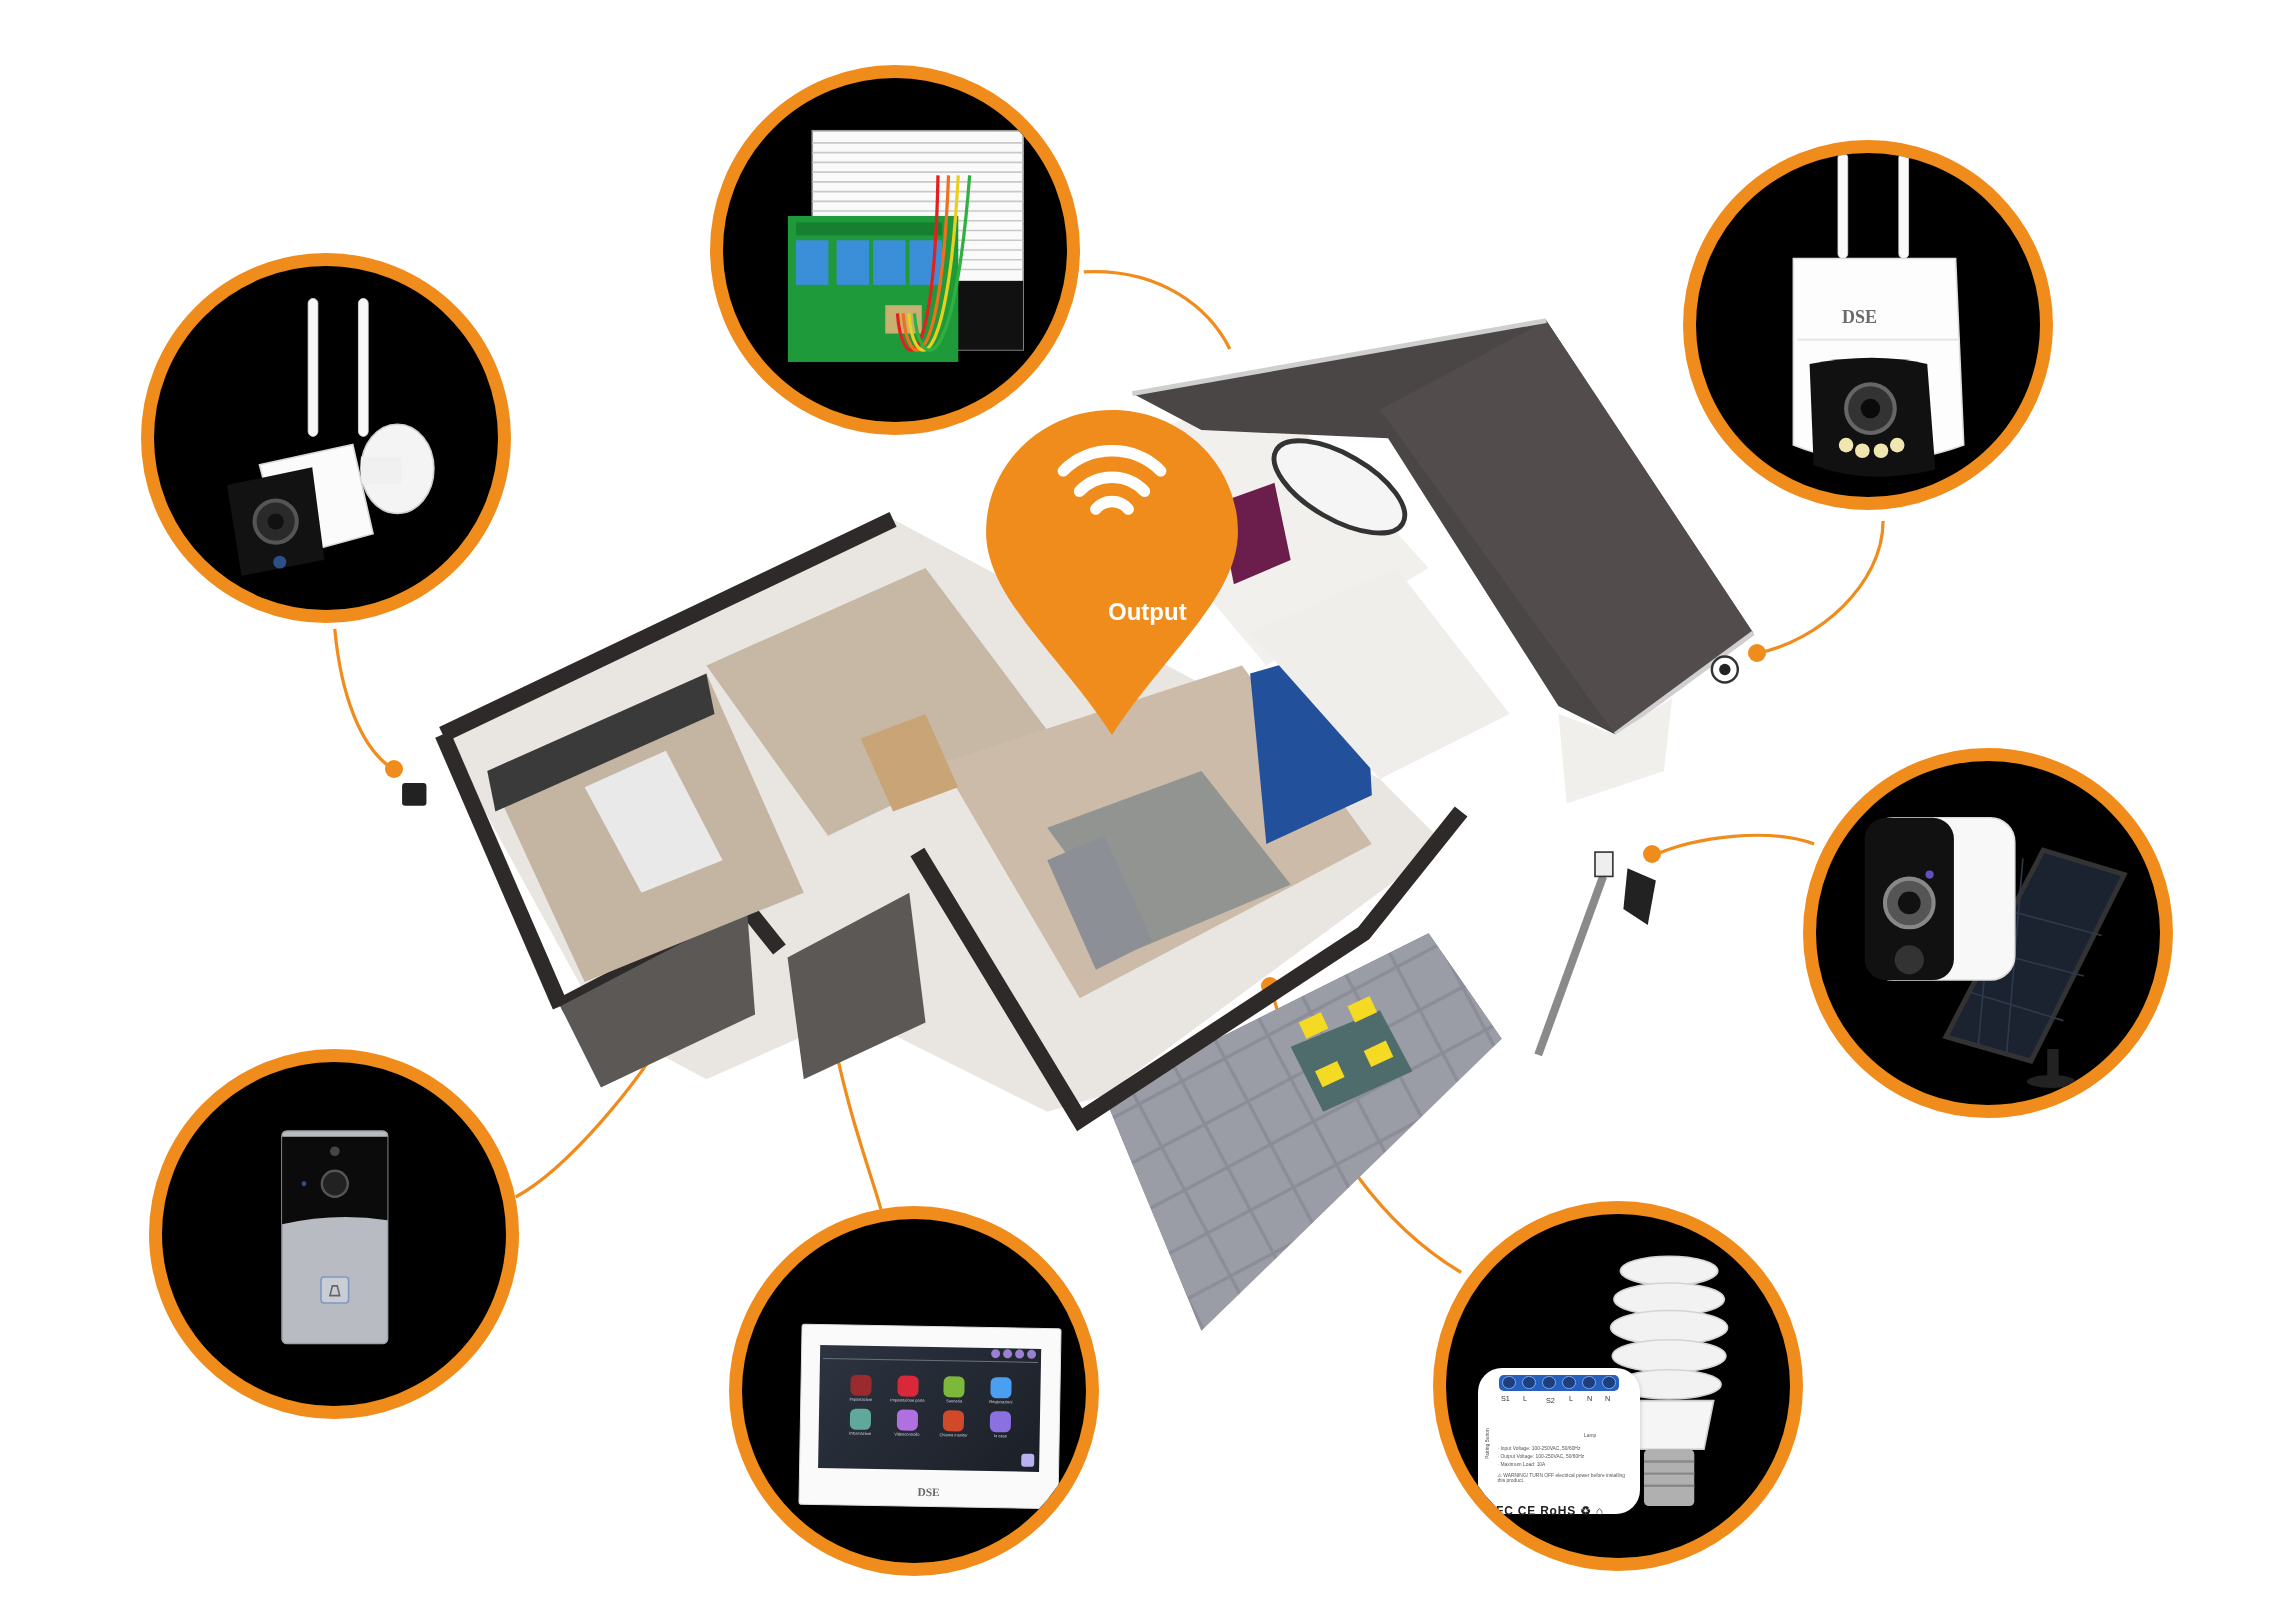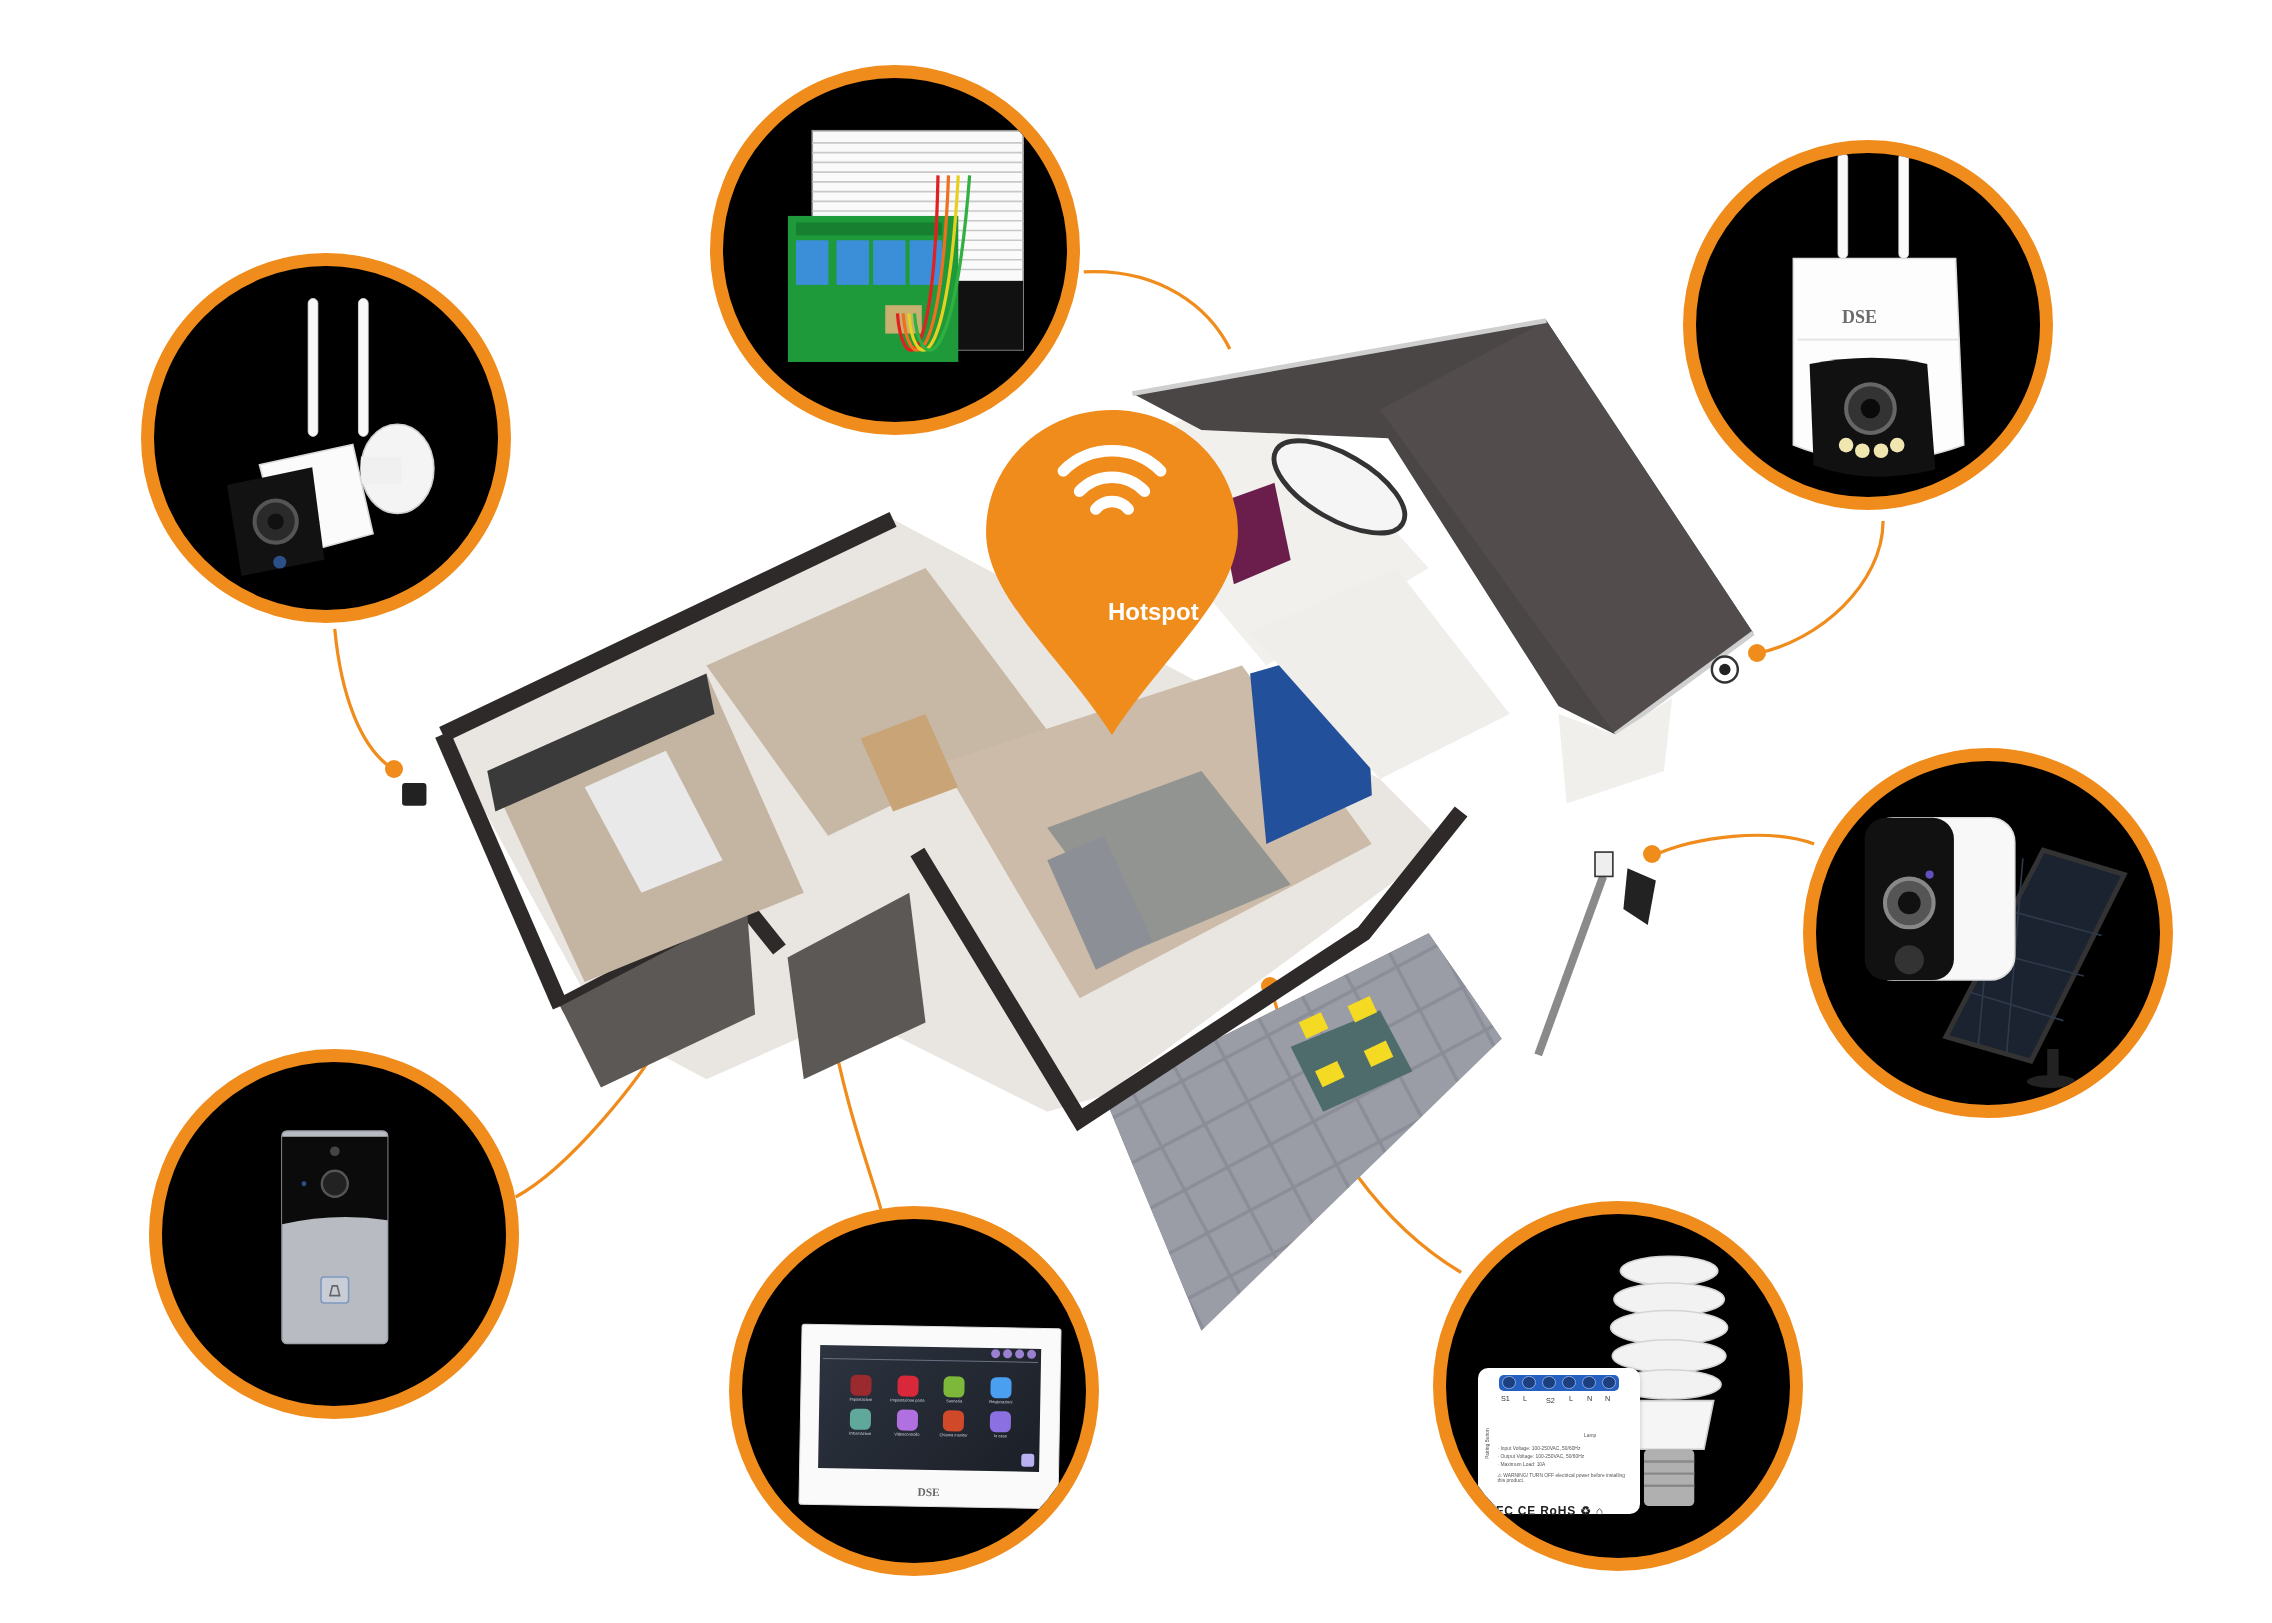--- a/index.html
+++ b/index.html
@@ -20,21 +20,21 @@
   .tab-topbar{position:absolute;left:3.2px;right:3.2px;top:13px;height:0.8px;background:#6a7080;}
   .tab-dots{position:absolute;right:4.9px;top:1.6px;display:flex;gap:3.2px;}
   .tab-dots span{width:9px;height:9px;border-radius:50%;background:#9b7fd0;display:block;}
   .tab-grid{position:absolute;left:18px;top:29px;width:187px;display:grid;grid-template-columns:repeat(4,1fr);row-gap:6.5px;}
   .tab-app{display:flex;flex-direction:column;align-items:center;}
   .tab-app .ic{width:21px;height:21px;border-radius:5.7px;}
   .tab-app .lb{font-size:4px;color:#d8d8e8;margin-top:1.6px;white-space:nowrap;}
   .tab-back{position:absolute;right:4.9px;bottom:4.9px;width:13px;height:13px;border-radius:3.2px;background:#b8b0f0;}
   .tab-brand{position:absolute;left:0;right:0;bottom:8px;text-align:center;font-family:"Liberation Serif",serif;font-size:11.4px;color:#666;font-weight:bold;}
   
-  .relay{position:absolute;left:32px;top:154px;width:162px;height:146px;background:#fff;border-radius:10px;box-shadow:0 1.6px 4.9px rgba(0,0,0,.2);}
+  .relay{position:absolute;left:32px;top:154px;width:162px;height:146px;background:#fff;border-radius:24px;box-shadow:0 1.6px 4.9px rgba(0,0,0,.2);}
   .relay-terms{position:absolute;left:21px;top:6.5px;width:120px;height:16px;background:#2560c0;border-radius:4.9px;display:flex;justify-content:space-around;align-items:center;}
   .relay-terms span{width:11.4px;height:11.4px;border-radius:50%;background:#1c3f80;border:0.8px solid #8aa6df;display:block;}
   .relay-lbl{position:absolute;font-size:7.3px;color:#333;}
   .relay-spec{position:absolute;left:19.5px;font-size:4.9px;color:#555;white-space:nowrap;}
   .relay-cert{position:absolute;left:18px;top:136px;font-size:12px;font-weight:bold;color:#222;letter-spacing:0.8px;}
   .relay-side{position:absolute;left:6.5px;top:91px;font-size:4.9px;color:#555;transform:rotate(-90deg);transform-origin:left top;white-space:nowrap;}
   .brand-dse{font-family:"Liberation Serif",serif;font-weight:bold;color:#6b6b6b;}
 </style>
 </head>
 <body>
@@ -132,21 +132,21 @@
 
 <div class="pin">
   <svg width="252" height="325" viewBox="0 0 310 400">
     <path d="M155 0 C 70 0 0 66 0 150 C 0 230 90 300 155 400 C 220 300 310 230 310 150 C 310 66 240 0 155 0 Z" fill="#f08c1c"></path>
     <g fill="none" stroke="#fff" stroke-width="14" stroke-linecap="round">
       <path d="M95 75 A 85 85 0 0 1 215 75"></path>
       <path d="M115 100 A 55 55 0 0 1 195 100"></path>
       <path d="M135 122 A 26 26 0 0 1 175 122"></path>
     </g>
   </svg>
-  <div class="hotspot-word">Hotspot</div>
+  <div class="hotspot-word">Output</div>
 </div>
 
 <div class="circle" style="left:141px;top:253px">
   <svg width="344" height="344" viewBox="0 0 424 424">
     <rect x="190" y="40" width="12" height="170" rx="6" fill="#f8f8f8" stroke="#ddd"></rect>
     <rect x="252" y="40" width="12" height="170" rx="6" fill="#f8f8f8" stroke="#ddd"></rect>
     <ellipse cx="300" cy="250" rx="45" ry="55" fill="#f4f4f4" stroke="#d0d0d0" stroke-width="2"></ellipse>
     <rect x="255" y="235" width="50" height="34" fill="#f0f0f0"></rect>
     <polygon points="130,245 245,220 270,330 160,360" fill="#fbfbfb" stroke="#d8d8d8" stroke-width="2"></polygon>
     <polygon points="90,270 195,248 210,362 108,382" fill="#121212"></polygon>

